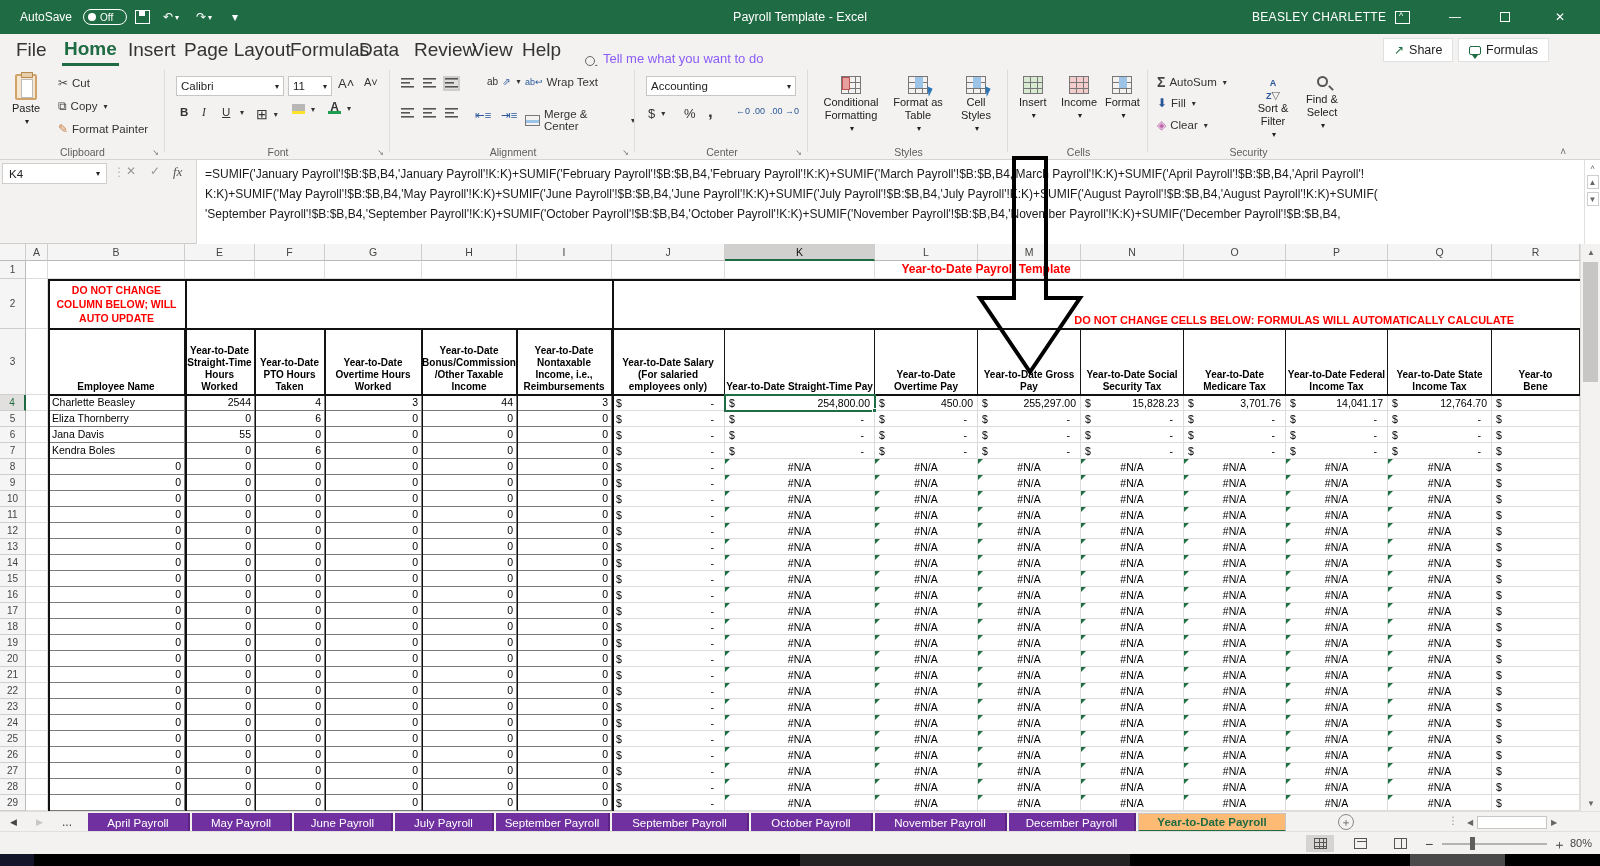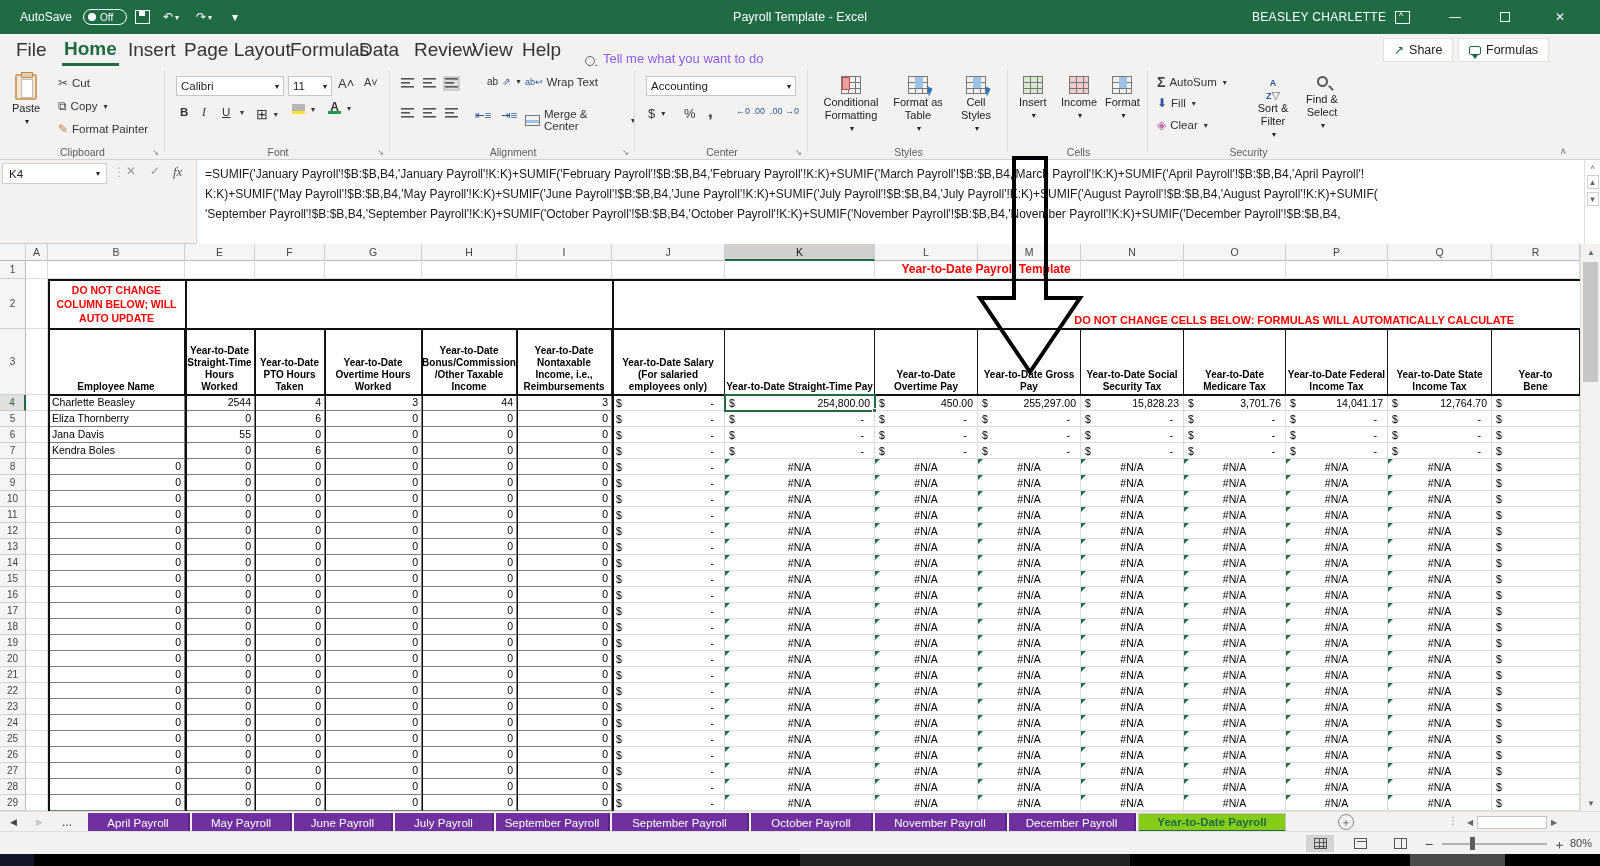--- a/index.html
+++ b/index.html
@@ -127,21 +127,21 @@
   #vscroll .arr { position:absolute; left:0; width:20px; height:16px; display:flex; align-items:center; justify-content:center; font-size:8px; color:#666; }
   #vscroll .thumb { position:absolute; left:2px; top:18px; width:15px; height:120px; background:#c8c6c4; }
 
   
   #arrow-overlay { position:absolute; left:0; top:0; width:1600px; height:866px; pointer-events:none; z-index:60; }
 
   
   #tabbar { position:absolute; left:0; top:811px; width:1600px; height:20px; background:#f3f2f1; border-top:1px solid #e1dfdd; }
   .tab-nav { position:absolute; top:0; height:20px; display:flex; align-items:center; font-size:9px; color:#444; }
   .sheet-tab { position:absolute; top:1px; height:19px; display:flex; align-items:center; justify-content:center; font-size:11.5px; background:#7030a0; color:#fff; border-right:2px solid #5c2383; }
-  .sheet-tab.active-tab { background:#84cc16; color:#1f6b43; font-weight:bold; border:1px solid #c8c6c4; border-bottom:2px solid #1f6b43; }
+  .sheet-tab.active-tab { background:#fdba74; color:#1f6b43; font-weight:bold; border:1px solid #c8c6c4; border-bottom:2px solid #1f6b43; }
   #new-sheet { position:absolute; left:1338px; top:2px; width:16px; height:16px; border:1px solid #8a8886; border-radius:50%; display:flex; align-items:center; justify-content:center; font-size:11px; color:#555; }
   #tab-dots { position:absolute; left:1448px; top:3px; font-size:10px; color:#8a8886; }
   #hscroll { position:absolute; left:1463px; top:2px; width:120px; height:16px; background:#f3f2f1; display:flex; align-items:center; }
   #hscroll .harr { width:14px; font-size:8px; color:#666; text-align:center; }
   #hscroll .hthumb { width:70px; height:13px; background:#fff; border:1px solid #c8c6c4; }
 
   
   #statusbar { position:absolute; left:0; top:831px; width:1600px; height:23px; background:#f3f2f1; border-top:1px solid #e1dfdd; }
   .view-ic { position:absolute; top:3px; width:28px; height:17px; display:flex; align-items:center; justify-content:center; }
   .view-ic.sel { background:#d6d4d2; }

